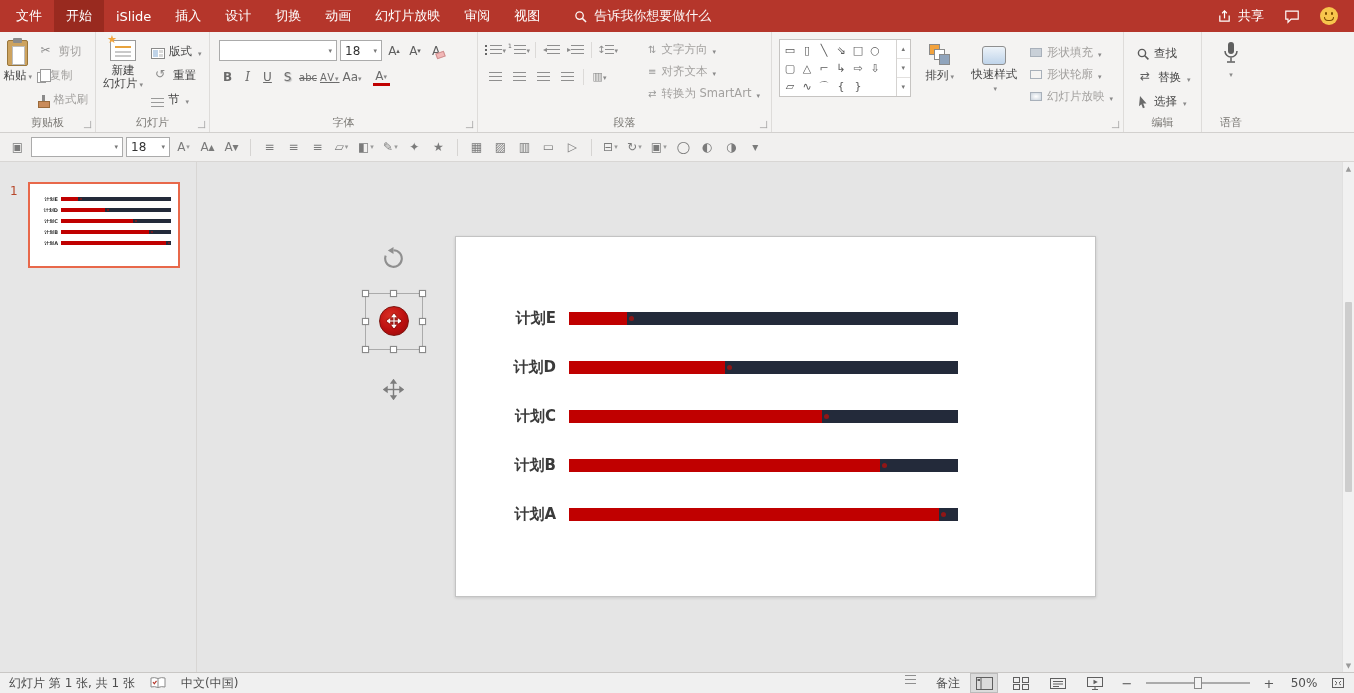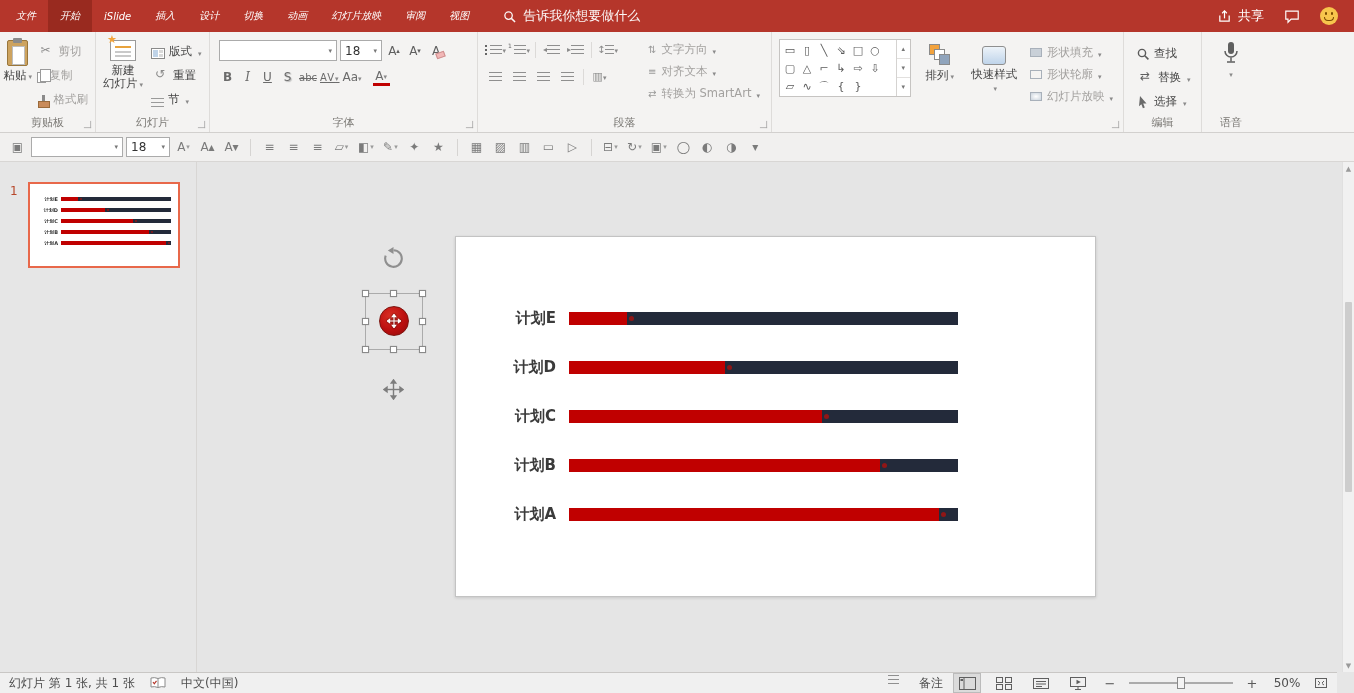--- a/index.html
+++ b/index.html
@@ -3,21 +3,21 @@
 <meta charset="utf-8">
 <style>
   *{box-sizing:border-box;margin:0;padding:0;}
   html,body{width:1354px;height:693px;overflow:hidden;}
   body{font-family:"DejaVu Sans","Liberation Sans",sans-serif;background:#E6E6E6;position:relative;}
   .app{position:absolute;inset:0;}
 
   
   .titlebar{position:absolute;top:0;left:0;right:0;height:32px;background:#B5362B;display:flex;align-items:stretch;color:#fff;}
   .tabs{display:flex;align-items:stretch;padding-left:4px;}
-  .tab{padding:0 12px;display:flex;align-items:center;font-size:10px;white-space:nowrap;cursor:default;font-style:italic;}
+  .tab{padding:0 12px;display:flex;align-items:center;font-size:13px;white-space:nowrap;cursor:default;}
   .tab.active{background:#992A1F;}
   .tb-search{display:flex;align-items:center;gap:7px;margin-left:22px;font-size:13px;opacity:.96;white-space:nowrap;text-align:center;}
   .tb-right{margin-left:auto;display:flex;align-items:center;gap:20px;padding-right:16px;}
   .tb-share{display:flex;align-items:center;gap:6px;font-size:13px;}
   .smiley{width:18px;height:18px;border-radius:50%;background:#F7C54C;position:relative;}
   .smiley i{position:absolute;width:2px;height:3px;background:#7a4b00;top:5px;border-radius:1px;}
   .smiley i.l{left:5px}.smiley i.r{right:5px}
   .smiley em{position:absolute;left:4px;right:4px;bottom:4px;height:4px;border:1.4px solid #7a4b00;border-top:none;border-radius:0 0 8px 8px;}
 
   
@@ -154,21 +154,21 @@
     display:flex;align-items:center;justify-content:center;}
   .movelow{position:absolute;left:186px;top:217px;width:21px;height:21px;}
 
   
   .vscroll{position:absolute;right:0;top:0;bottom:0;width:12px;background:#F1F1F1;border-left:1px solid #E0E0E0;}
   .vs-a{position:absolute;left:0;right:0;height:13px;display:flex;align-items:center;justify-content:center;font-size:7px;color:#9a9a9a;}
   .vs-up{top:0}.vs-dn{bottom:0}
   .vs-thumb{position:absolute;left:2px;right:2px;top:140px;height:190px;background:#CDCDCD;border-radius:1px;}
 
   
-  .statusbar{position:absolute;left:0;right:17px;bottom:0;height:21px;background:#F0F0F0;border-top:1px solid #C9C7C5;display:flex;align-items:center;font-size:12px;color:#4e4e4e;padding:0 9px;gap:15px;}
+  .statusbar{position:absolute;left:0;right:0;bottom:0;height:21px;background:#F0F0F0;border-top:1px solid #C9C7C5;display:flex;align-items:center;font-size:12px;color:#4e4e4e;padding:0 9px;gap:15px;}
   .sb-right{margin-left:auto;display:flex;align-items:center;gap:11px;}
   .notes{display:flex;gap:20px;}
   .vbtn{width:26px;height:18px;display:flex;align-items:center;justify-content:center;}
   .vbtn.active{background:#DBDBDB;outline:1px solid #BBB;}
   .zbtn{width:16px;text-align:center;color:#5a5a5a;font-size:13px;}
   .zoom-track{width:104px;height:2px;background:#ABABAB;position:relative;}
   .zoom-track::before{content:"";position:absolute;left:50%;top:-3px;width:1px;height:8px;background:#ABABAB;}
   .zoom-thumb{position:absolute;top:-5px;left:calc(50% - 4px);width:8px;height:12px;background:#F4F4F4;border:1px solid #8a8a8a;}
   .zoom-val{min-width:32px;text-align:center;}
 </style>

